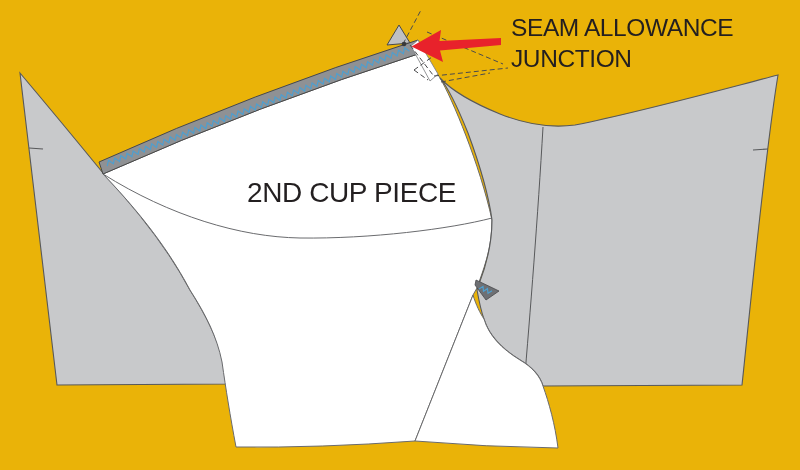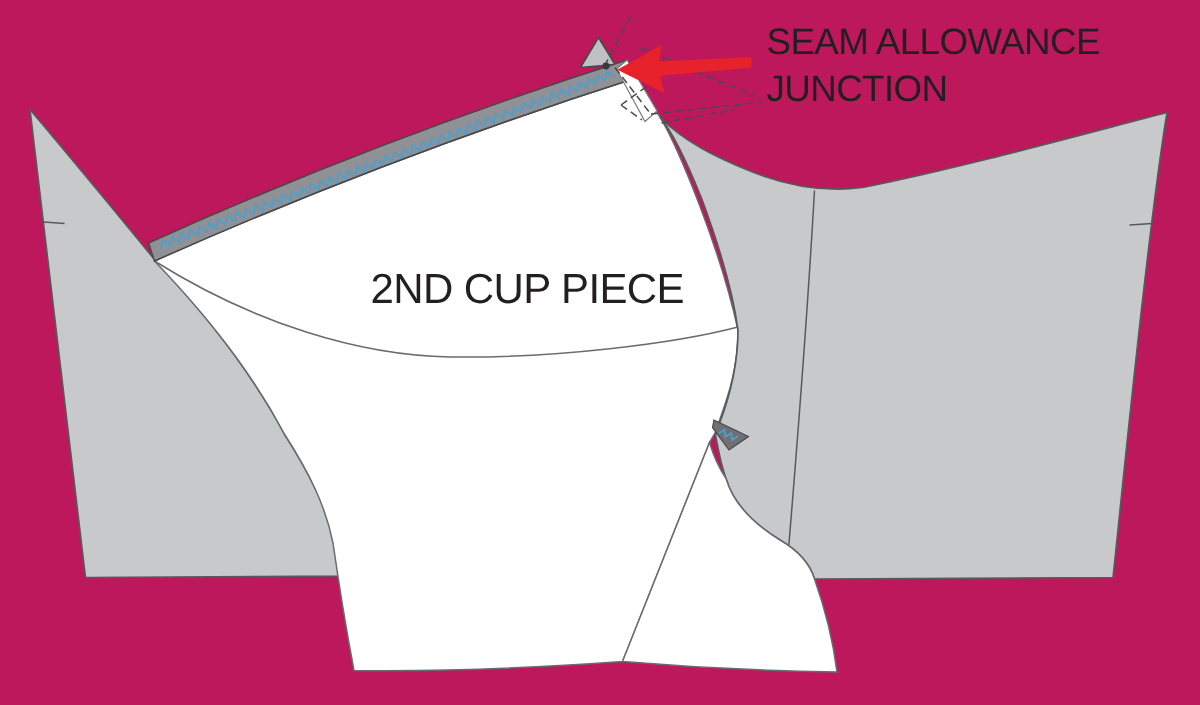--- a/index.html
+++ b/index.html
@@ -1,16 +1,16 @@
 <!DOCTYPE html>
 <html><head>
 <meta charset="utf-8">
 <style>
   html,body{margin:0;padding:0;background:#ffffff;}
-  .stage{width:800px;height:470px;position:relative;background:#be185d;overflow:hidden;}
+  .stage{width:800px;height:470px;position:relative;background:#eab308;overflow:hidden;}
   svg{display:block;}
   .lbl{font-family:"Liberation Sans",sans-serif;letter-spacing:-0.4px;}
 </style>
 </head>
 <body>
 
 <div class="stage">
 <svg width="800" height="470" viewBox="0 0 800 470">
 
   <path d="M20,73 Q58,118 103,173 C150,223 174,260 190,290 C206,315 218,338 224,365 L226,384 L57,385 Z" stroke-width="1.1" fill="#c8c9cb" stroke="#58595b"></path>

